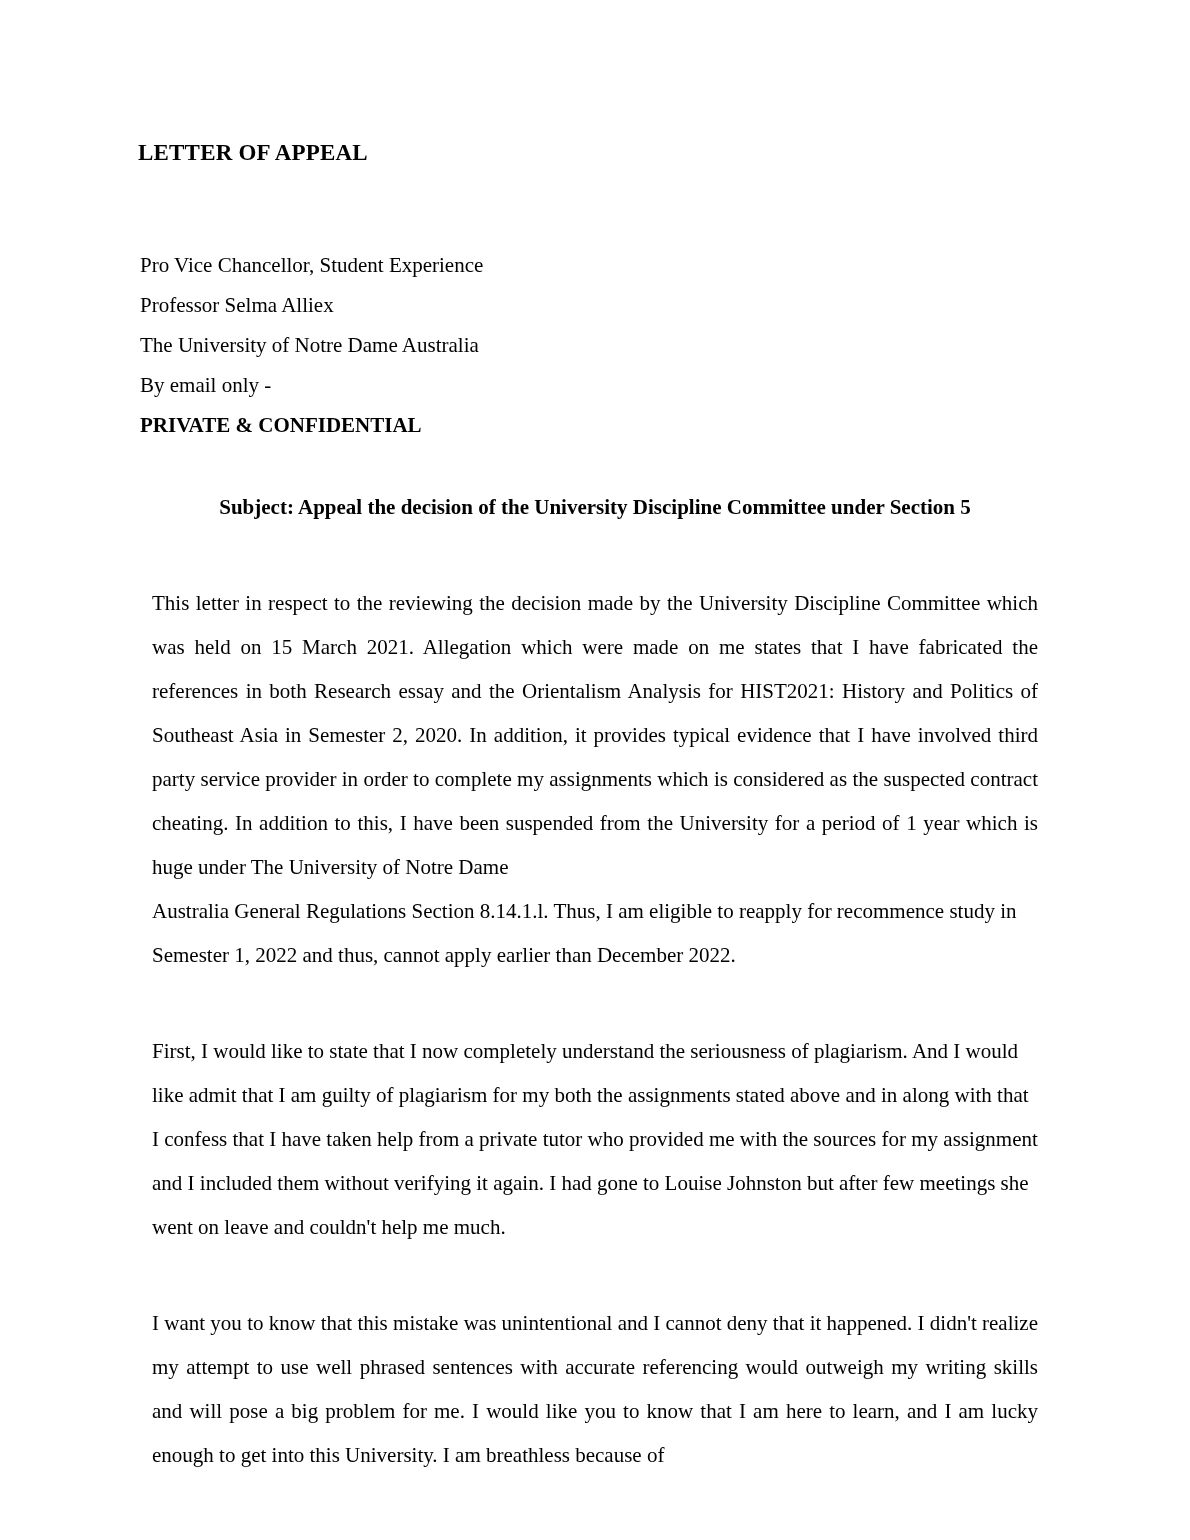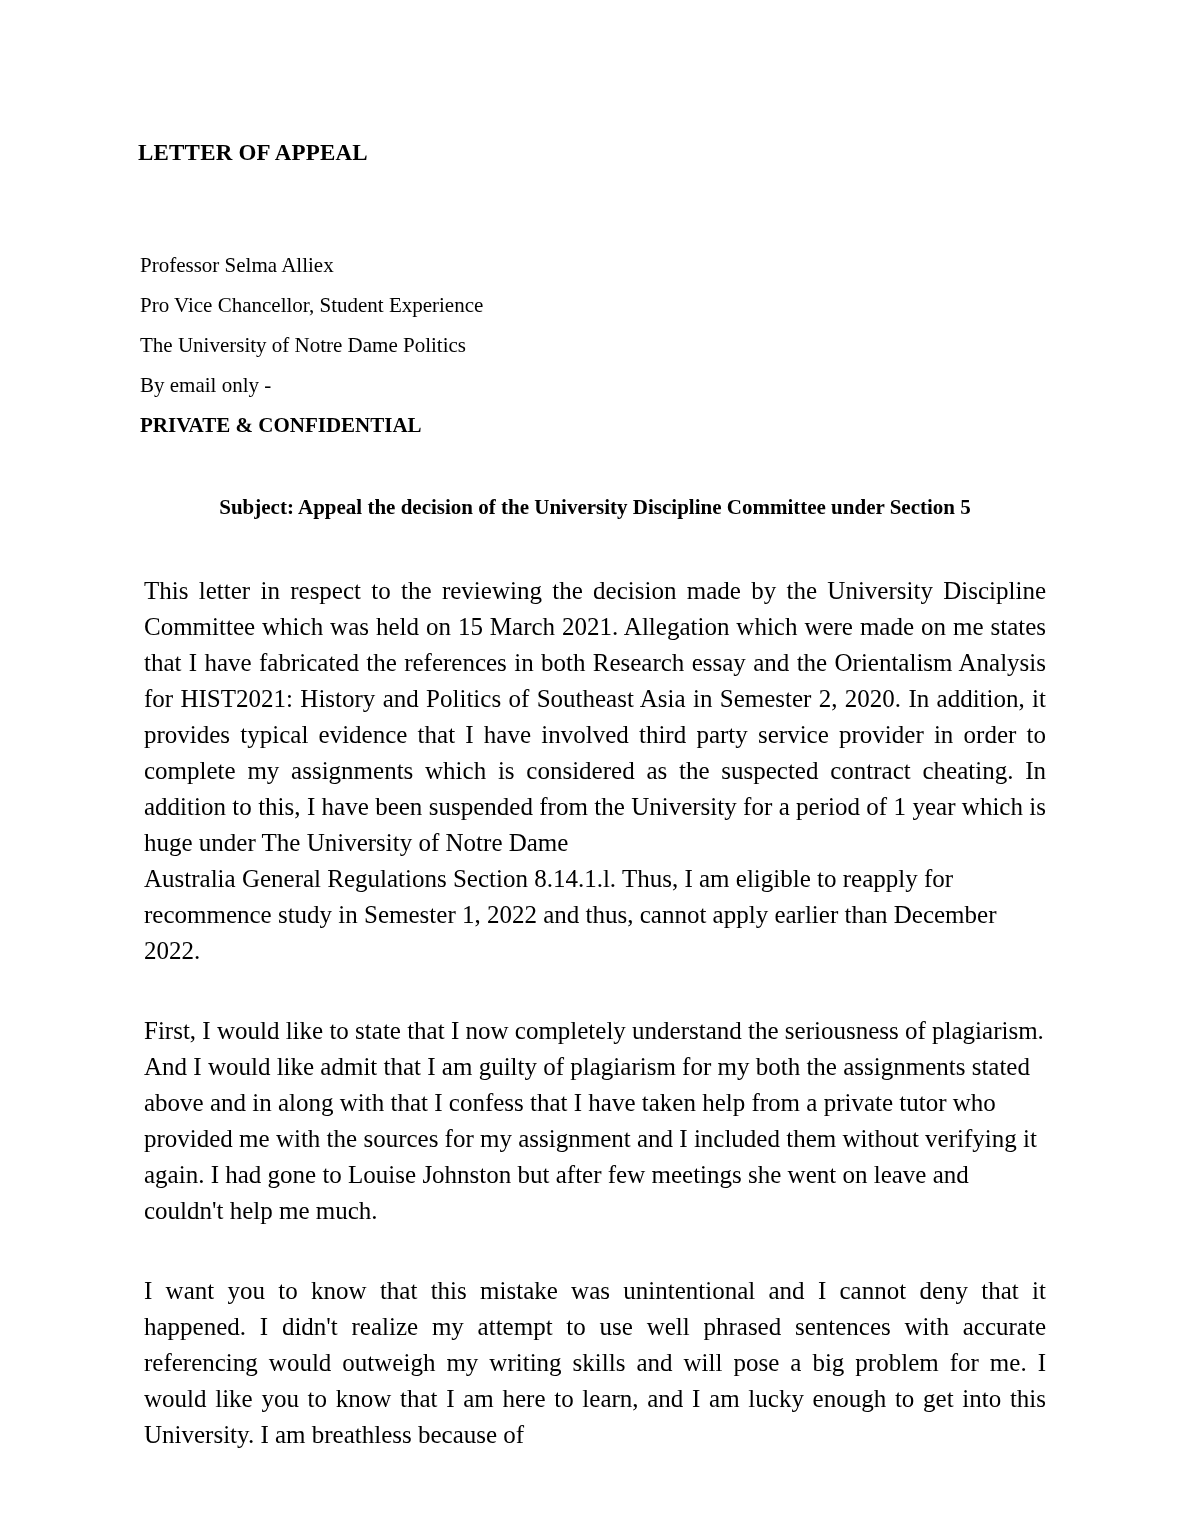--- a/index.html
+++ b/index.html
@@ -52,23 +52,23 @@
   }
   .subject-line {
     font-size: 21px;
     line-height: 40px;
     font-weight: bold;
     margin: 0;
     padding-top: 42px;
     text-align: center;
   }
   .body-para {
-    font-size: 25px;
-    line-height: 36px;
-    margin: 4px;
+    font-size: 21px;
+    line-height: 44px;
+    margin: 12px;
     text-align: justify;
     text-justify: inter-word;
     hyphens: none;
   }
   .body-para.first {
     padding-top: 42px;
   }
   .body-para.spaced {
     padding-top: 40px;
   }
@@ -83,23 +83,23 @@
 </style>
 </head>
 <body>
 
 <div class="page">
   <div class="content">
 
     <h1 class="doc-title">LETTER OF APPEAL</h1>
 
     <div class="addressee-block">
+      <div class="addr-line">Pro Vice Chancellor, Student Experience</div>
       <div class="addr-line">Professor Selma Alliex</div>
-      <div class="addr-line">Pro Vice Chancellor, Student Experience</div>
-      <div class="addr-line">The University of Notre Dame Politics</div>
+      <div class="addr-line">The University of Notre Dame Australia</div>
       <div class="addr-line">By email only -</div>
       <div class="addr-line bold">PRIVATE &amp; CONFIDENTIAL</div>
     </div>
 
     <div class="subject-line">Subject: Appeal the decision of the University Discipline Committee under Section 5</div>
 
     <div class="body-para first">
       <span class="seg">This letter in respect to the reviewing the decision made by the University Discipline Committee which was held on 15 March 2021. Allegation which were made on me states that I have fabricated the references in both Research essay and the Orientalism Analysis for HIST2021: History and Politics of Southeast Asia in Semester 2, 2020. In addition, it provides typical evidence that I have involved third party service provider in order to complete my assignments which is considered as the suspected contract cheating. In addition to this, I have been suspended from the University for a period of 1 year which is huge under  The University of Notre Dame</span>
       <span class="seg last">Australia General Regulations Section 8.14.1.l. Thus, I am eligible to reapply for recommence study in Semester 1, 2022 and thus, cannot apply earlier than December 2022.</span>
     </div>

